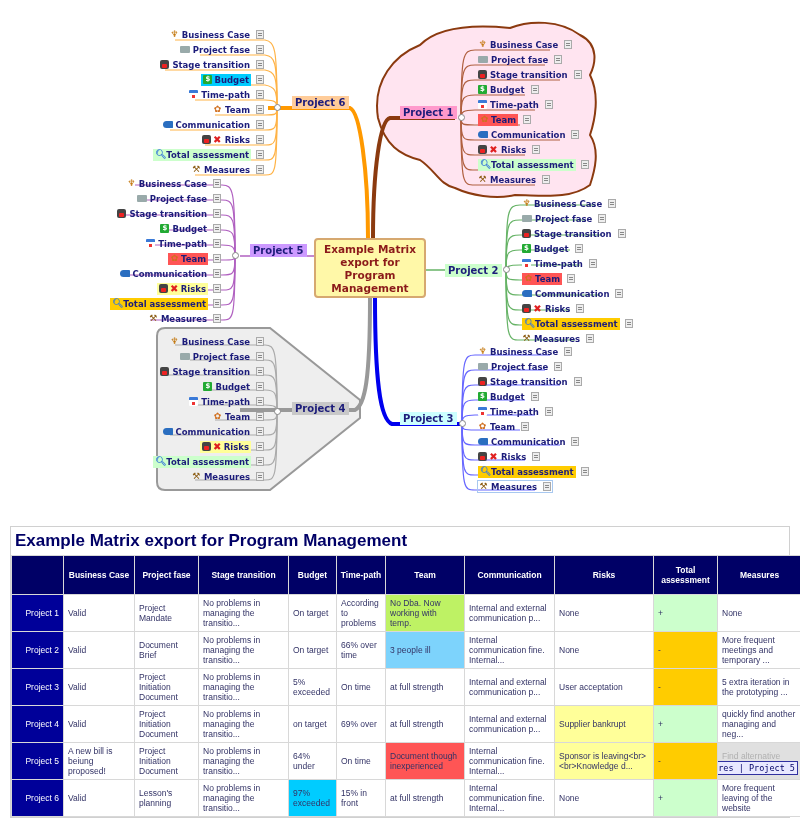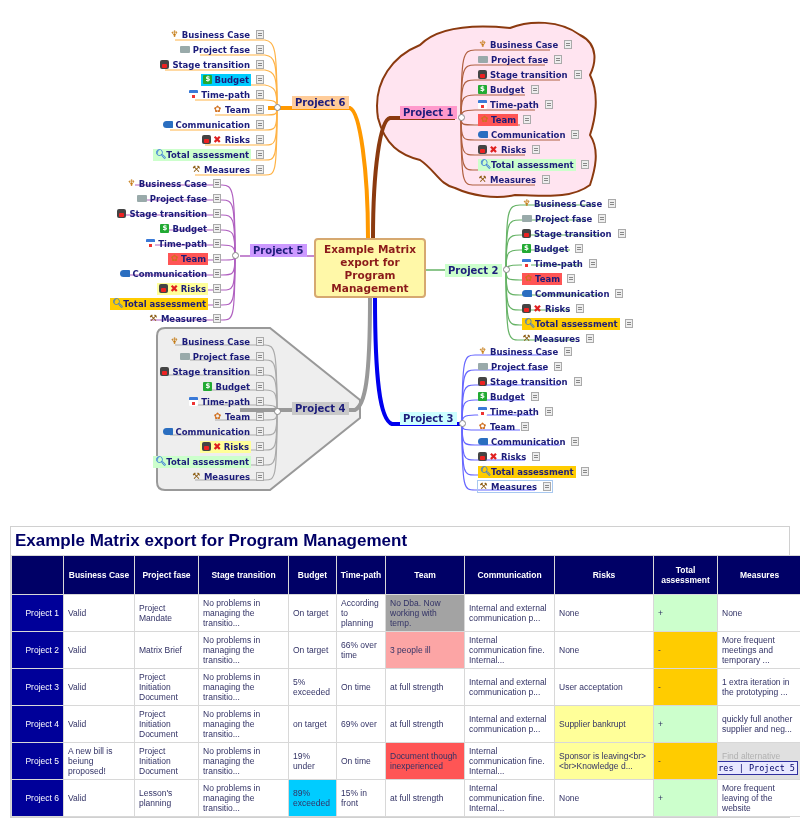--- a/index.html
+++ b/index.html
@@ -516,85 +516,85 @@
         <th>Measures</th>
       </tr>
     </thead>
     <tbody>
       <tr>
         <td class="rowhead">Project 1</td>
         <td>Valid</td>
         <td>Project Mandate</td>
         <td>No problems in managing the transitio...</td>
         <td>On target</td>
-        <td>According to planning</td>
-        <td style="background:#a3a3a3">No Dba. Now working with temp.</td>
+        <td>According to problems</td>
+        <td style="background:#bef264">No Dba. Now working with temp.</td>
         <td>Internal and external communication p...</td>
         <td>None</td>
         <td style="background:#ccffcc">+</td>
         <td>None</td>
       </tr>
       <tr>
         <td class="rowhead">Project 2</td>
         <td>Valid</td>
-        <td>Matrix Brief</td>
+        <td>Document Brief</td>
         <td>No problems in managing the transitio...</td>
         <td>On target</td>
         <td>66% over time</td>
-        <td style="background:#fca5a5">3 people ill</td>
+        <td style="background:#7dd3fc">3 people ill</td>
         <td>Internal communication fine. Internal...</td>
         <td>None</td>
         <td style="background:#ffcc00">-</td>
         <td>More frequent meetings and temporary ...</td>
       </tr>
       <tr>
         <td class="rowhead">Project 3</td>
         <td>Valid</td>
         <td>Project Initiation Document</td>
         <td>No problems in managing the transitio...</td>
         <td>5% exceeded</td>
         <td>On time</td>
         <td>at full strength</td>
         <td>Internal and external communication p...</td>
         <td>User acceptation</td>
         <td style="background:#ffcc00">-</td>
-        <td>1 extra iteration in the prototyping ...</td>
+        <td>5 extra iteration in the prototyping ...</td>
       </tr>
       <tr>
         <td class="rowhead">Project 4</td>
         <td>Valid</td>
         <td>Project Initiation Document</td>
         <td>No problems in managing the transitio...</td>
         <td>on target</td>
         <td>69% over</td>
         <td>at full strength</td>
         <td>Internal and external communication p...</td>
         <td style="background:#ffff99">Supplier bankrupt</td>
         <td style="background:#ccffcc">+</td>
-        <td>quickly full another supplier and neg...</td>
+        <td>quickly find another managing and neg...</td>
       </tr>
       <tr>
         <td class="rowhead">Project 5</td>
         <td>A new bill is beiung proposed!</td>
         <td>Project Initiation Document</td>
         <td>No problems in managing the transitio...</td>
-        <td>19% under</td>
+        <td>64% under</td>
         <td>On time</td>
         <td style="background:#ff5555">Document though inexperienced</td>
         <td>Internal communication fine. Internal...</td>
         <td style="background:#ffff99">Sponsor is leaving&lt;br&gt;&lt;br&gt;Knowledge d...</td>
         <td style="background:#ffcc00">-</td>
         <td class="hidden-text"><span>Find alternative sponsor&lt;br&gt;...</span><span class="tooltip">Measures | Project 5</span></td>
       </tr>
       <tr>
         <td class="rowhead">Project 6</td>
         <td>Valid</td>
         <td>Lesson's planning</td>
         <td>No problems in managing the transitio...</td>
-        <td style="background:#00ccff">89% exceeded</td>
+        <td style="background:#00ccff">97% exceeded</td>
         <td>15% in front</td>
         <td>at full strength</td>
         <td>Internal communication fine. Internal...</td>
         <td>None</td>
         <td style="background:#ccffcc">+</td>
         <td>More frequent leaving of the website</td>
       </tr>
     </tbody>
   </table>
 </div>

